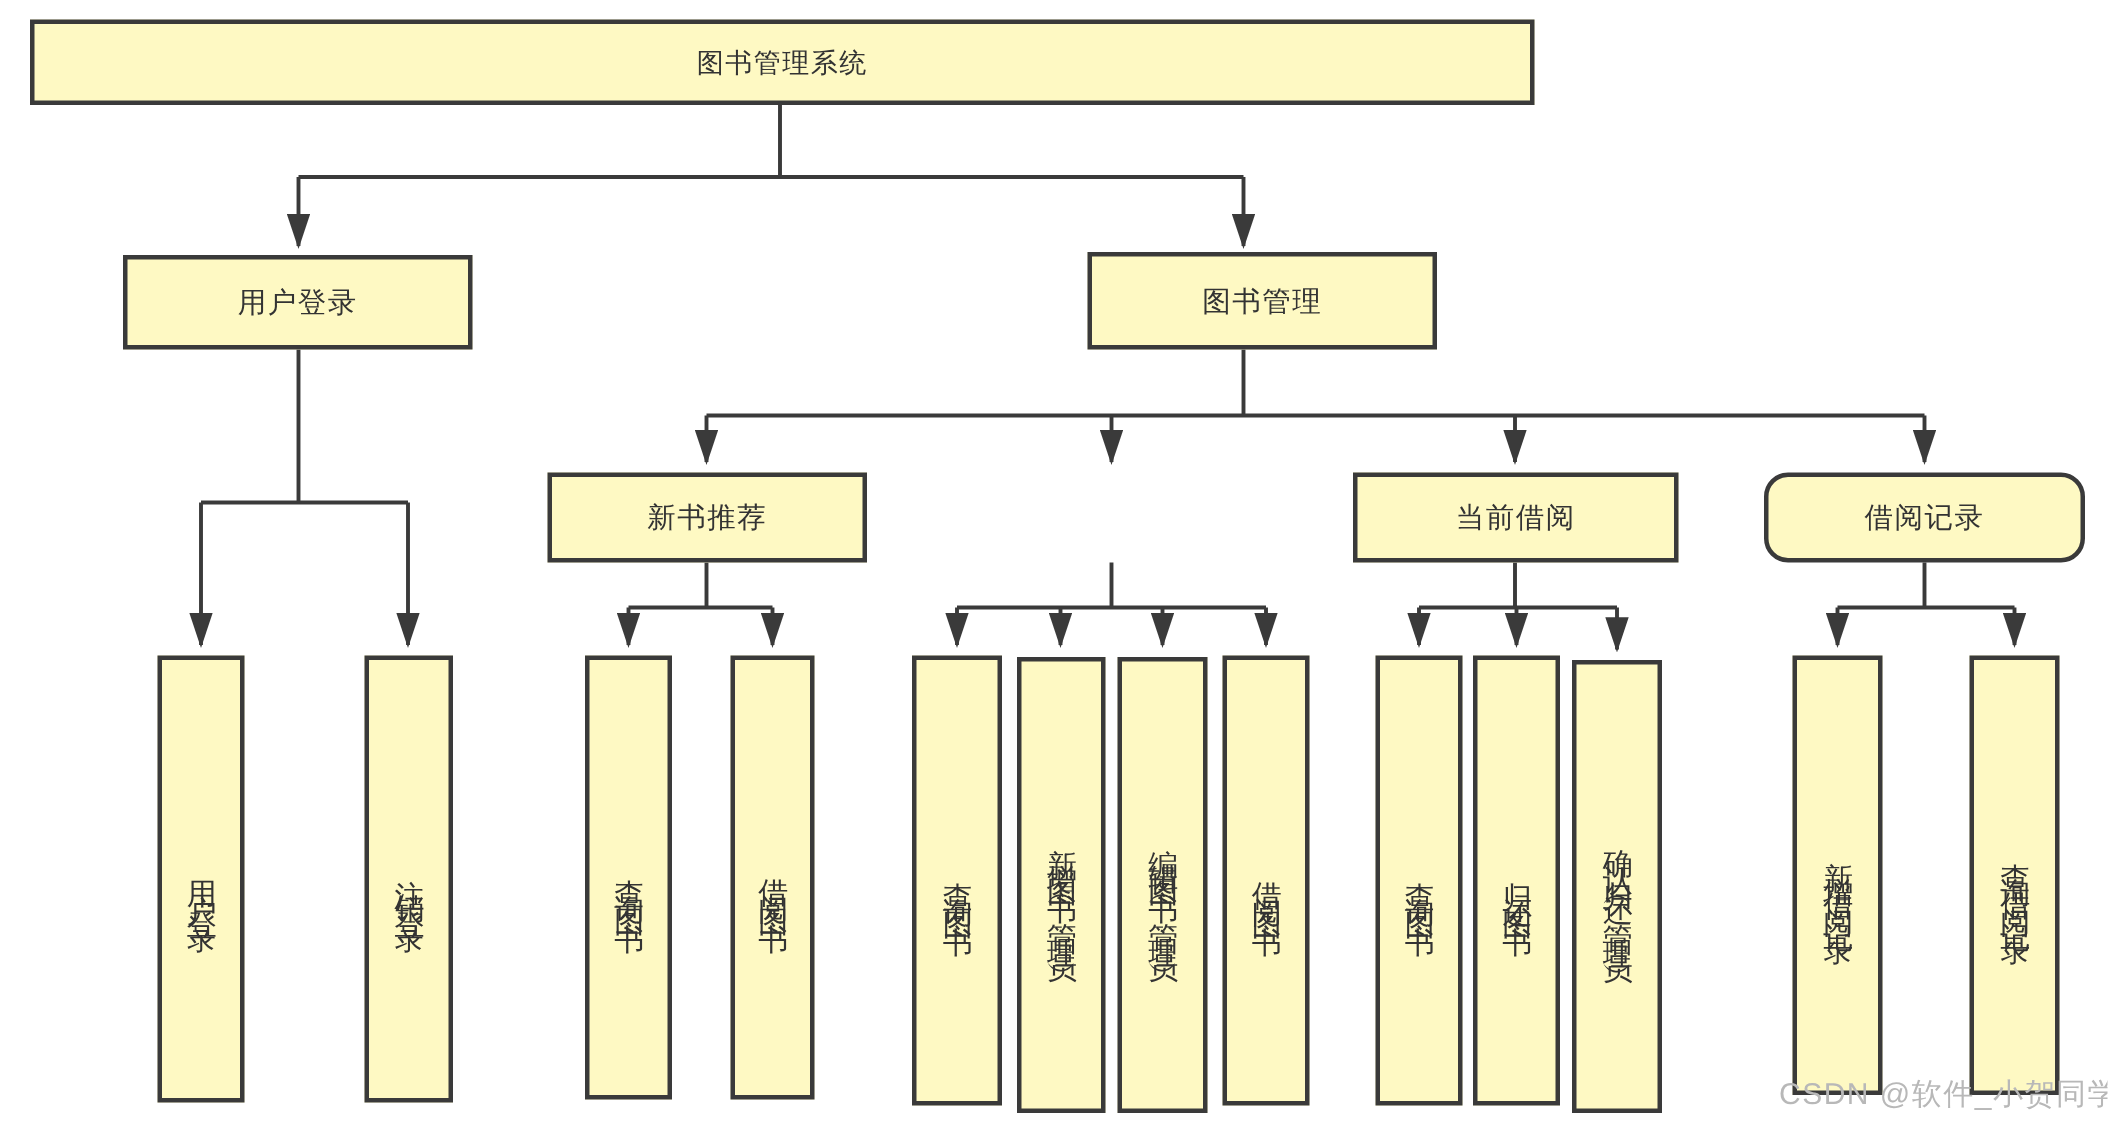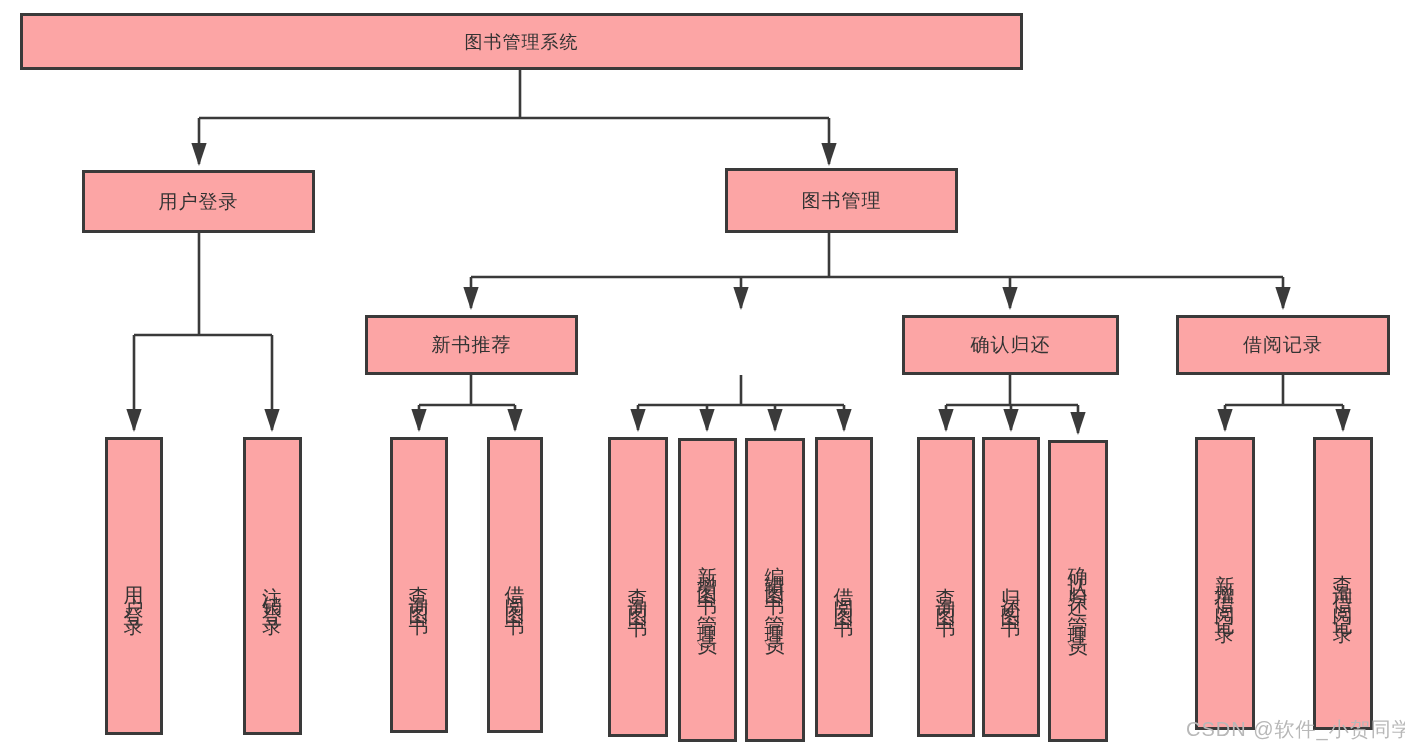--- a/index.html
+++ b/index.html
@@ -22,21 +22,21 @@
   svg.connectors path, svg.connectors line {
     stroke: var(--line, #3a3a3a);
     stroke-width: 2.6;
     fill: none;
   }
   svg.connectors marker path { fill: var(--line, #3a3a3a); stroke: none; }
   .node {
     position: absolute;
     box-sizing: border-box;
     border: 3px solid var(--line, #373737);
-    background: #fca5a5;
+    background: #fef9c3;
     display: flex;
     align-items: center;
     justify-content: center;
     color: var(--text, #333333);
   }
   .h-label { font-size: 19px; letter-spacing: 1px; white-space: nowrap; }
   .root-label { font-size: 18px; }
   .v-text {
     writing-mode: vertical-rl;
     font-size: 20px;
@@ -106,23 +106,23 @@
     <span class="h-label">用户登录</span>
   </div>
   <div class="node" style="left:712px; top:168px; width:233px; height:65px;margin-left:13px;">
     <span class="h-label">图书管理</span>
   </div>
 
   <div class="node" style="left:365px; top:315px; width:213px; height:60px;">
     <span class="h-label">新书推荐</span>
   </div>
   <div class="node" style="left:902px; top:315px; width:217px; height:60px;">
-    <span class="h-label">确认归还</span>
+    <span class="h-label">当前借阅</span>
   </div>
-  <div class="node" style="left:1176px; top:315px; width:214px; height:60px;">
+  <div class="node" style="left:1176px; top:315px; width:214px; height:60px;border-radius:16px;">
     <span class="h-label">借阅记录</span>
   </div>
 
   <div class="node" style="left:105px; top:437px; width:58px; height:298px;">
     <span class="v-text">用户登录</span>
   </div>
   <div class="node" style="left:243px; top:437px; width:59px; height:298px;">
     <span class="v-text">注销登录</span>
   </div>
 

